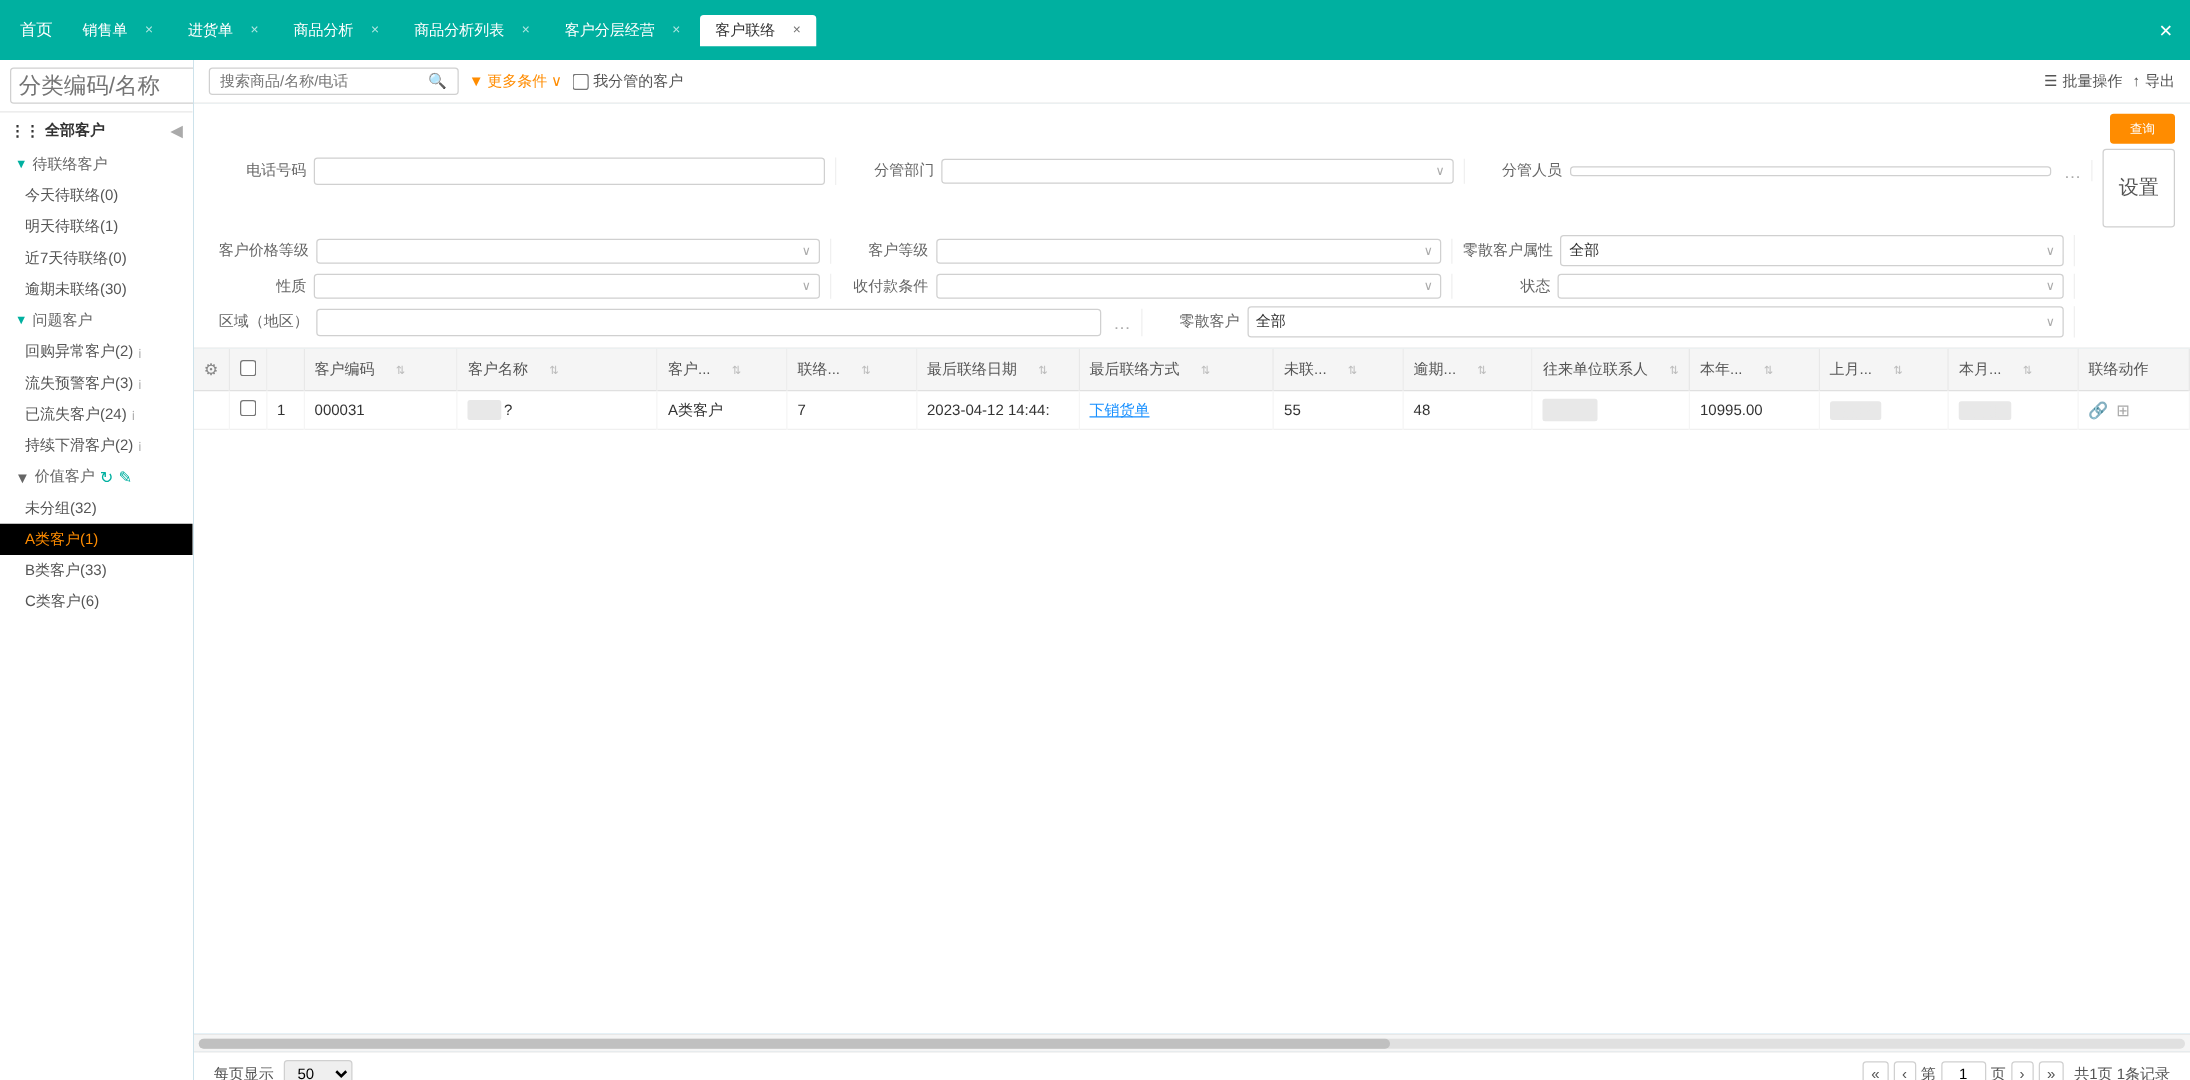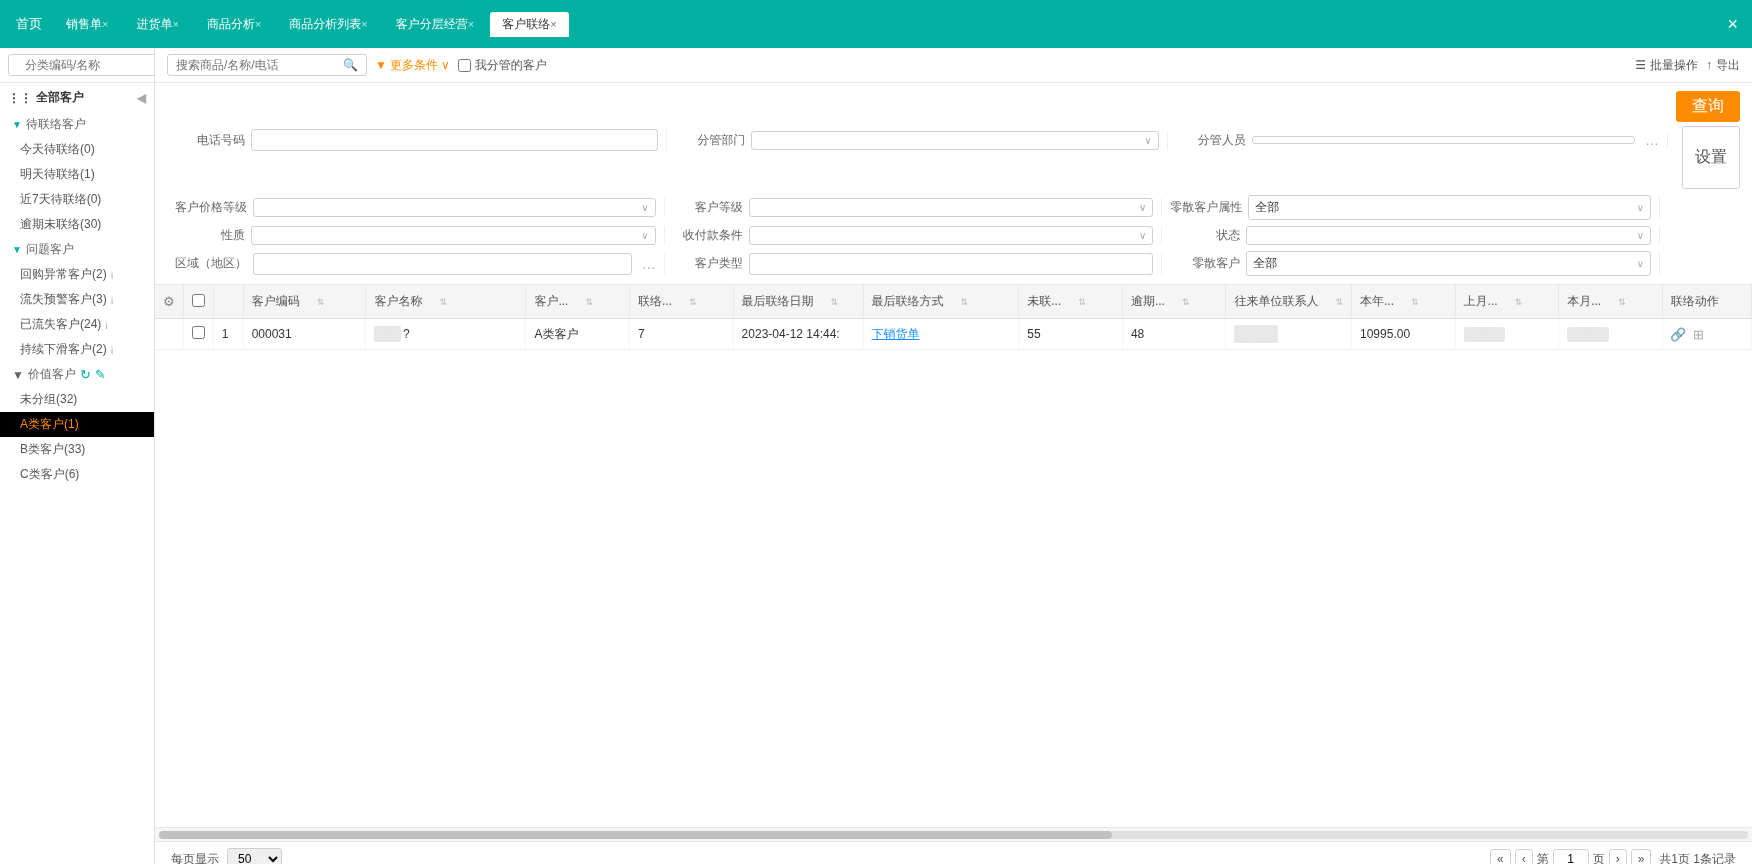--- a/index.html
+++ b/index.html
@@ -16,21 +16,21 @@
     }
     .nav-tab {
       display: flex;
       align-items: center;
       padding: 4px 12px;
       color: #fff;
       cursor: pointer;
       border-radius: 3px 3px 0 0;
       white-space: nowrap;
       font-size: 13px;
-      gap: 0;
+      gap: 14px;
       text-align: center;
     }
     .nav-tab.active {
       background: #fff;
       color: #333;
     }
     .nav-tab .close-btn {
       font-size: 11px;
       opacity: 0.7;
       cursor: pointer;
@@ -67,22 +67,22 @@
     .sidebar-search {
       display: flex;
       align-items: center;
       padding: 6px 8px;
       border-bottom: 1px solid #e8e8e8;
     }
     .sidebar-search input {
       flex: 1;
       border: 1px solid #d0d0d0;
       border-radius: 3px;
-      padding: 3px 16px;
-      font-size: 12px;
+      padding: 3px 6px;
+      font-size: 18px;
       color: #999;
       outline: none;
     }
     .sidebar-group-header {
       display: flex;
       align-items: center;
       padding: 6px 8px;
       font-weight: bold;
       font-size: 13px;
       color: #333;
@@ -259,21 +259,21 @@
       font-size: 14px;
       margin-left: 4px;
     }
     .filter-query-btn {
       background: #ff8c00;
       color: #fff;
       border: none;
       border-radius: 3px;
       padding: 5px 16px;
       cursor: pointer;
-      font-size: 16px;
+      font-size: 10px;
       white-space: nowrap;
     }
     .filter-set-btn {
       background: #fff;
       color: #555;
       border: 1px solid #d0d0d0;
       border-radius: 3px;
       padding: 20px 12px;
       cursor: pointer;
       font-size: 16px;
@@ -636,24 +636,20 @@
           </div>
         </div>
         <div style="width:80px;"></div>
       </div>
 
       <div class="filter-row">
         <div class="filter-cell">
           <span class="filter-label">区域（地区）</span>
           <input class="filter-input" type="text" style="flex: 1 1 0%;">
           <span class="filter-dots">…</span>
-        </div>
-        <div class="filter-cell">
-          <span class="filter-label">客户类型</span>
-          <input class="filter-input" type="text" style="flex: 1 1 0%;">
         </div>
         <div class="filter-cell">
           <span class="filter-label">零散客户</span>
           <div class="filter-select">
             <span class="select-text">全部</span>
             <span class="chevron">∨</span>
           </div>
         </div>
         <div style="width:80px;"></div>
       </div>

